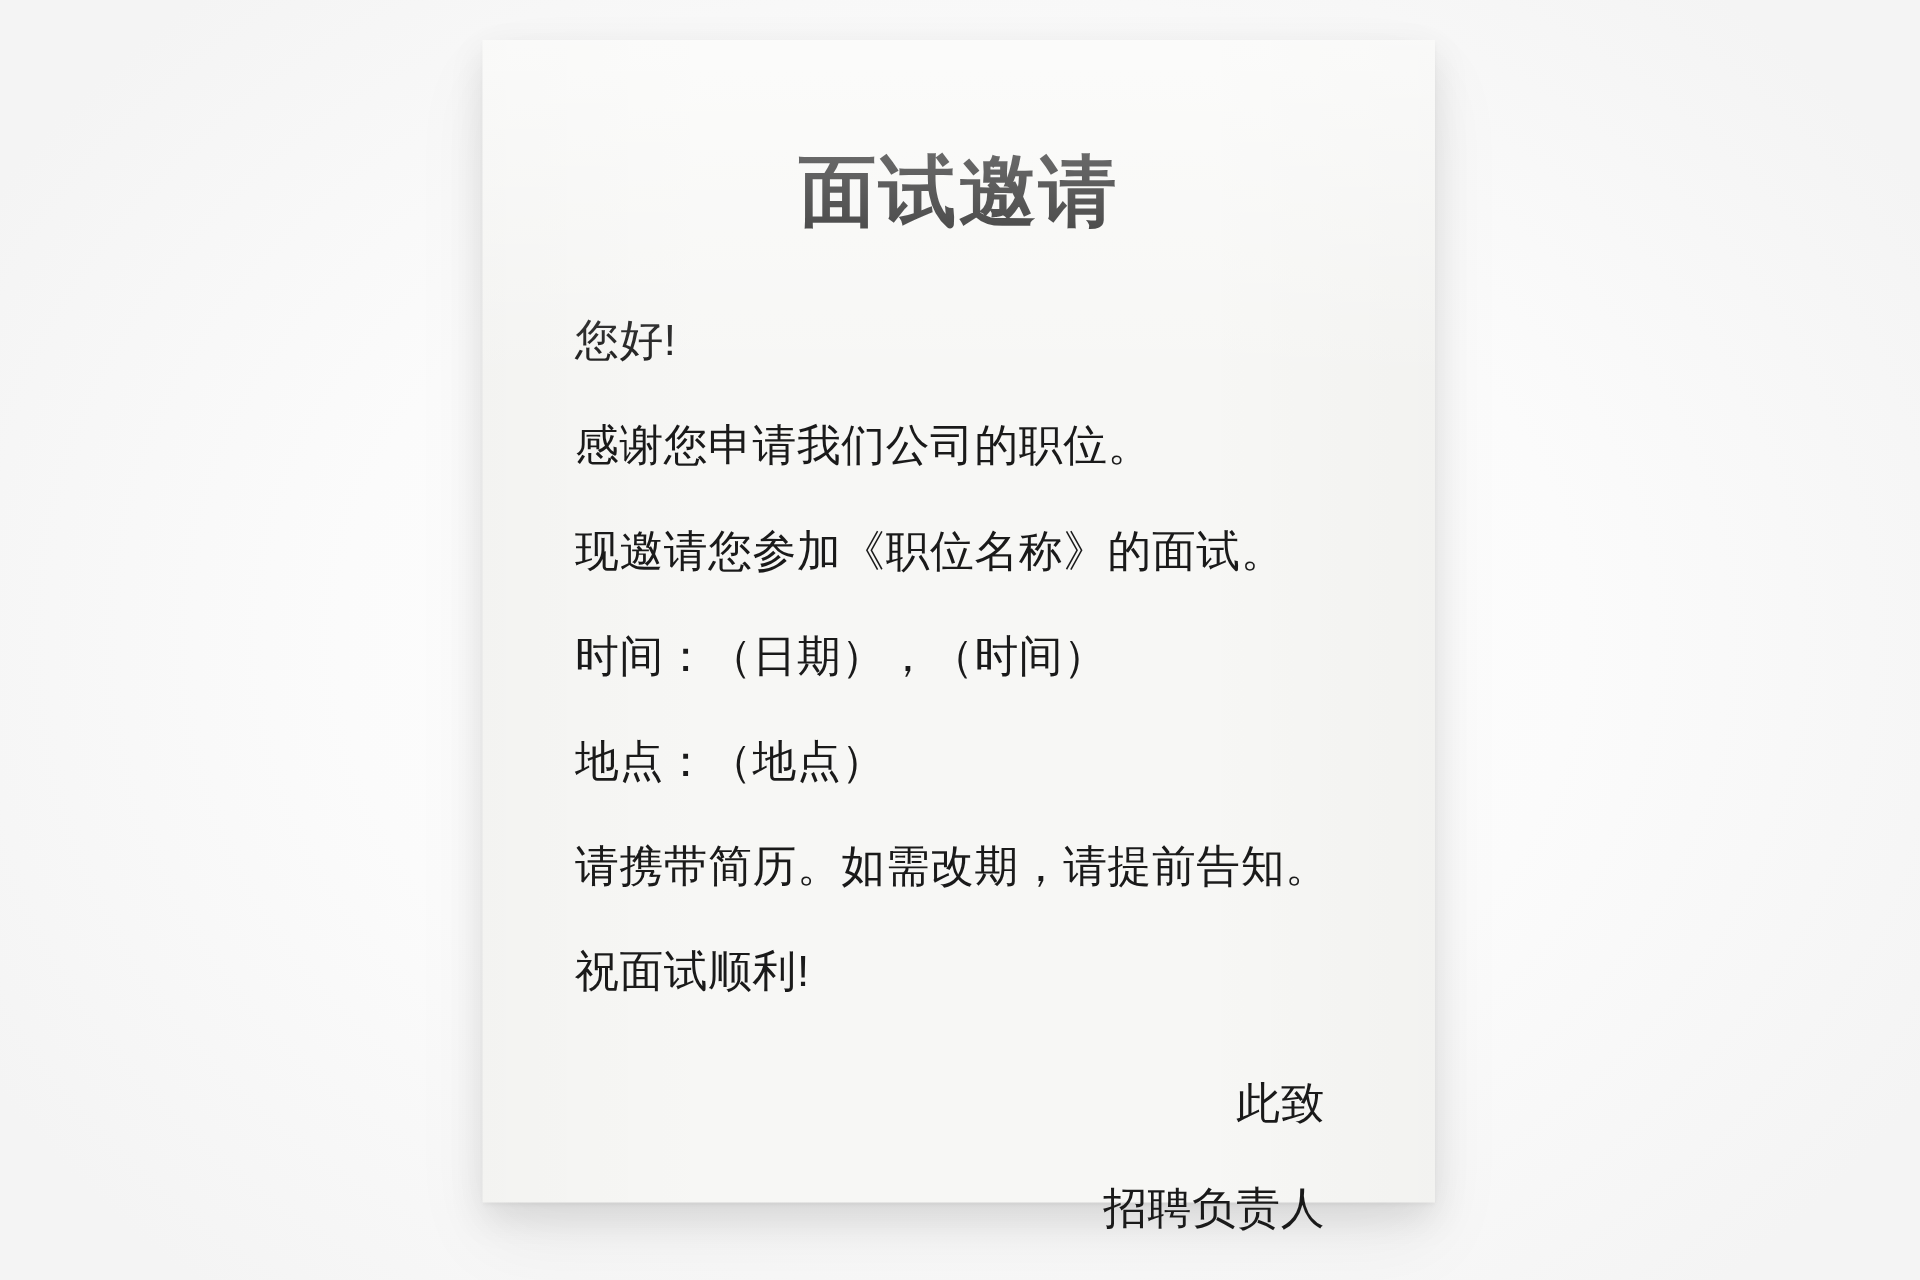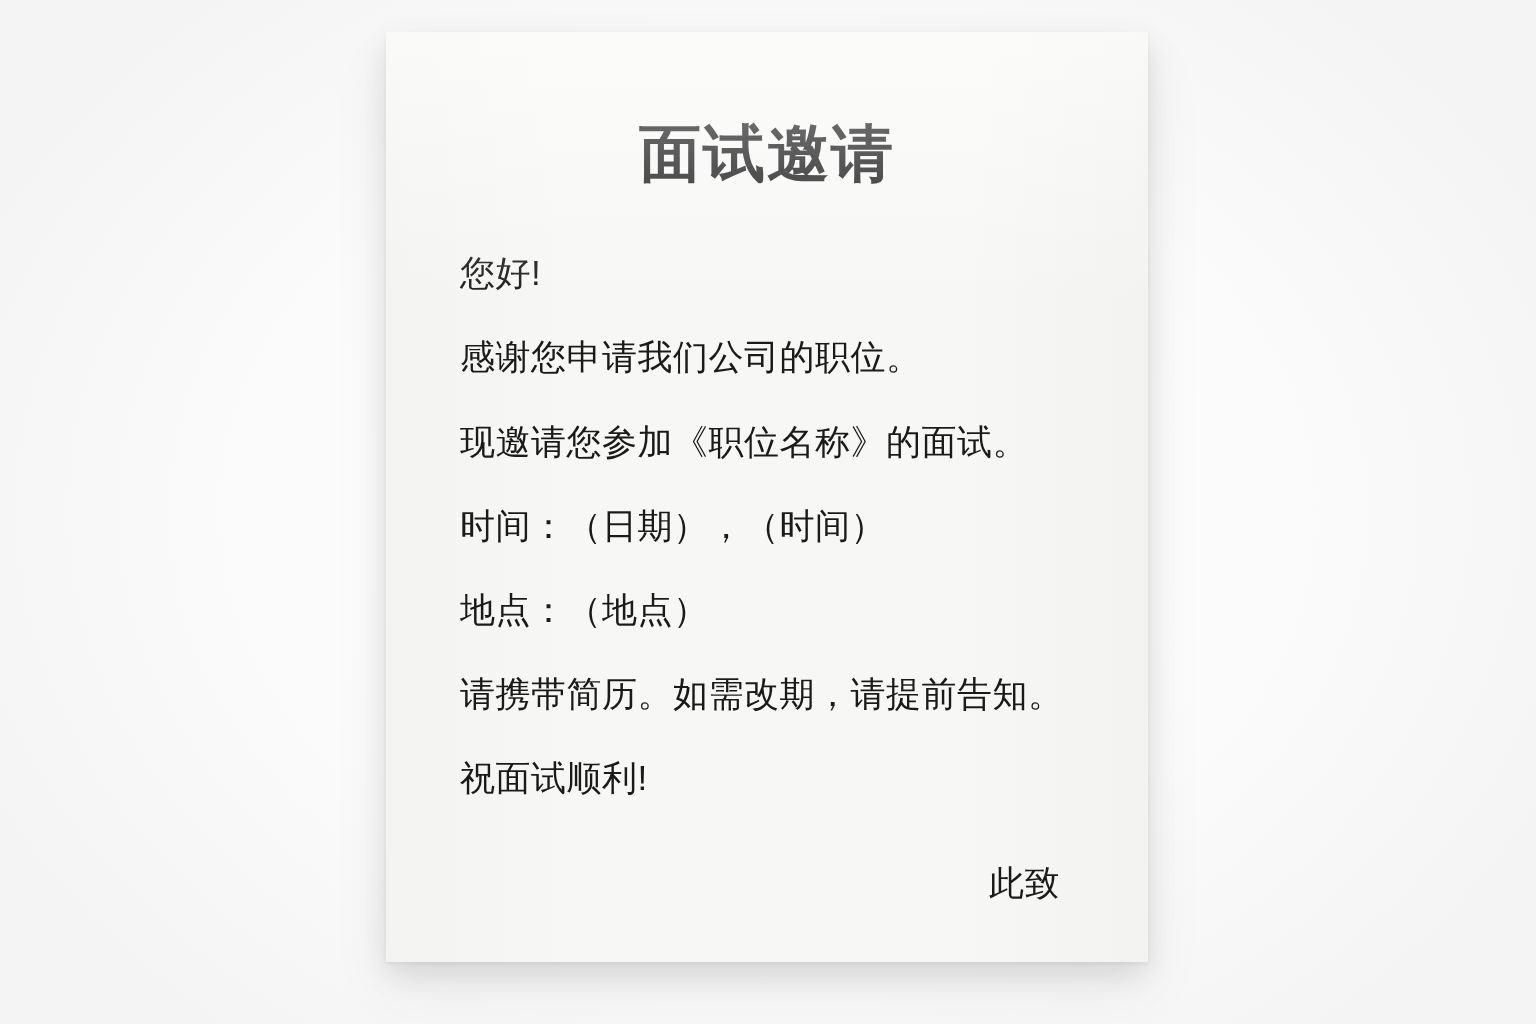--- a/index.html
+++ b/index.html
@@ -107,16 +107,17 @@
       <p class="para">感谢您申请我们公司的职位。</p>
       <p class="para">现邀请您参加《职位名称》的面试。</p>
       <p class="para">时间：（日期），（时间）</p>
       <p class="para">地点：（地点）</p>
       <p class="para">请携带简历。如需改期，请提前告知。</p>
       <p class="para">祝面试顺利!</p>
     </div>
 
     <div class="signature-block">
       <p class="sign-line">此致</p>
+      <p class="sign-line">招聘负责人</p>
     </div>
 
   </div>
 </div>
 
 </body></html>

